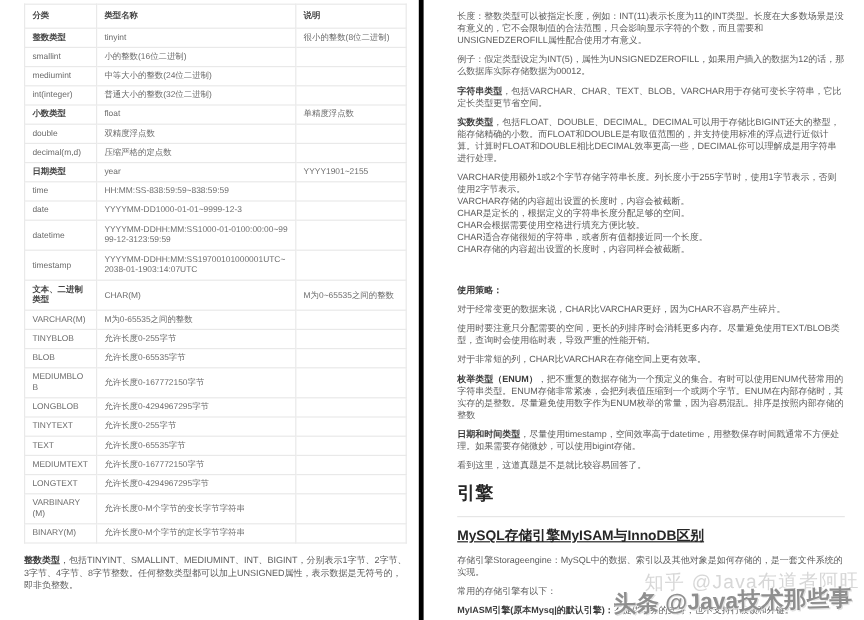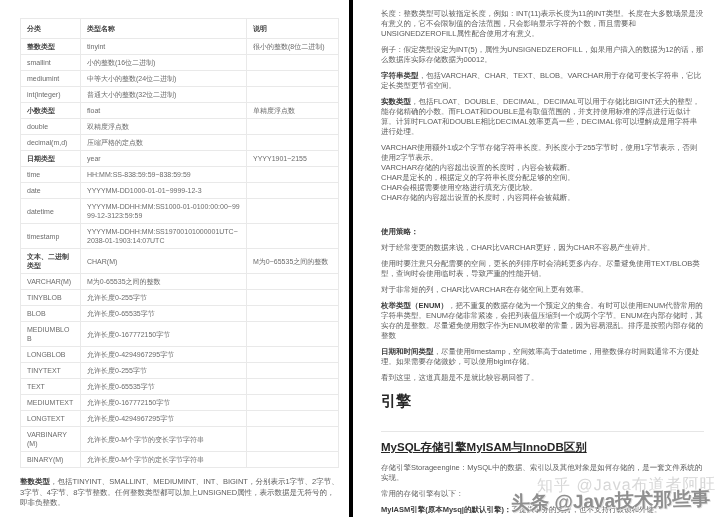--- a/index.html
+++ b/index.html
@@ -1,21 +1,21 @@
 <!DOCTYPE html>
 <html><head>
 <meta charset="utf-8">
 <style>
   * { margin: 0; padding: 0; box-sizing: border-box; }
   html, body { width: 720px; height: 517px; background: #ffffff; overflow: hidden; }
   body { font-family: "Liberation Sans", "DejaVu Sans", sans-serif; color: #595959; position: relative; }
 
   .page-left {
     position: absolute; left: 0; top: 0; width: 349px; height: 517px;
-    padding: 18px 10px 0 20px;
+    padding: 3px 10px 0 20px;
   }
   .page-right {
     position: absolute; left: 349px; top: 0; width: 371px; height: 517px;
     border-left: 4px solid #000000;
     padding: 9px 16px 0 28px;
   }
 
   
   table.dt { width: 100%; border-collapse: collapse; table-layout: fixed; }
   table.dt col.c1 { width: 60px; }
@@ -33,21 +33,21 @@
   .footnote { margin-top: 9px; font-size: 7.5px; line-height: 10.5px; color: #5c5c5c; }
   .footnote b { color: #3d3d3d; }
 
   
   .para { font-size: 7.5px; line-height: 10px; margin-bottom: 6px; color: #5c5c5c; }
   .para b { color: #3d3d3d; }
   .lines { margin-bottom: 24px; }
   .lines div { font-size: 7.5px; line-height: 10px; color: #5c5c5c; }
   .h1 {
     font-size: 15px; font-weight: bold; color: #262626;
-    padding: 3px 0 20px; margin-bottom: 8px;
+    padding: 3px 0 9px; margin-bottom: 8px;
     border-bottom: 1px solid #e6e6e6;
   }
   .h2 { font-size: 11.5px; font-weight: bold; color: #262626; margin: 2px 0 8px; text-decoration: underline; }
 
   
   .wm-light {
     position: absolute; right: 4px; bottom: 21px;
     font-size: 16px; letter-spacing: 1px; color: #d7d7d7;
     white-space: nowrap; transform: rotate(-0.5deg);
   }
@@ -205,20 +205,21 @@
   <div id="blocks">
       <p class="para">长度：整数类型可以被指定长度，例如：INT(11)表示长度为11的INT类型。长度在大多数场景是没有意义的，它不会限制值的合法范围，只会影响显示字符的个数，而且需要和UNSIGNEDZEROFILL属性配合使用才有意义。</p>
       <p class="para">例子：假定类型设定为INT(5)，属性为UNSIGNEDZEROFILL，如果用户插入的数据为12的话，那么数据库实际存储数据为00012。</p>
       <p class="para"><b>字符串类型</b>，包括VARCHAR、CHAR、TEXT、BLOB。VARCHAR用于存储可变长字符串，它比定长类型更节省空间。</p>
       <p class="para"><b>实数类型</b>，包括FLOAT、DOUBLE、DECIMAL。DECIMAL可以用于存储比BIGINT还大的整型，能存储精确的小数。而FLOAT和DOUBLE是有取值范围的，并支持使用标准的浮点进行近似计算。计算时FLOAT和DOUBLE相比DECIMAL效率更高一些，DECIMAL你可以理解成是用字符串进行处理。</p>
       <div class="lines">
         <div>VARCHAR使用额外1或2个字节存储字符串长度。列长度小于255字节时，使用1字节表示，否则使用2字节表示。</div>
         <div>VARCHAR存储的内容超出设置的长度时，内容会被截断。</div>
         <div>CHAR是定长的，根据定义的字符串长度分配足够的空间。</div>
         <div>CHAR会根据需要使用空格进行填充方便比较。</div>
+        <div>CHAR适合存储很短的字符串，或者所有值都接近同一个长度。</div>
         <div>CHAR存储的内容超出设置的长度时，内容同样会被截断。</div>
       </div>
       <p class="para"><b>使用策略：</b></p>
       <p class="para">对于经常变更的数据来说，CHAR比VARCHAR更好，因为CHAR不容易产生碎片。</p>
       <p class="para">使用时要注意只分配需要的空间，更长的列排序时会消耗更多内存。尽量避免使用TEXT/BLOB类型，查询时会使用临时表，导致严重的性能开销。</p>
       <p class="para">对于非常短的列，CHAR比VARCHAR在存储空间上更有效率。</p>
       <p class="para"><b>枚举类型（ENUM）</b>，把不重复的数据存储为一个预定义的集合。有时可以使用ENUM代替常用的字符串类型。ENUM存储非常紧凑，会把列表值压缩到一个或两个字节。ENUM在内部存储时，其实存的是整数。尽量避免使用数字作为ENUM枚举的常量，因为容易混乱。排序是按照内部存储的整数</p>
       <p class="para"><b>日期和时间类型</b>，尽量使用timestamp，空间效率高于datetime，用整数保存时间戳通常不方便处理。如果需要存储微妙，可以使用bigint存储。</p>
       <p class="para">看到这里，这道真题是不是就比较容易回答了。</p>
       <div class="h1">引擎</div>

